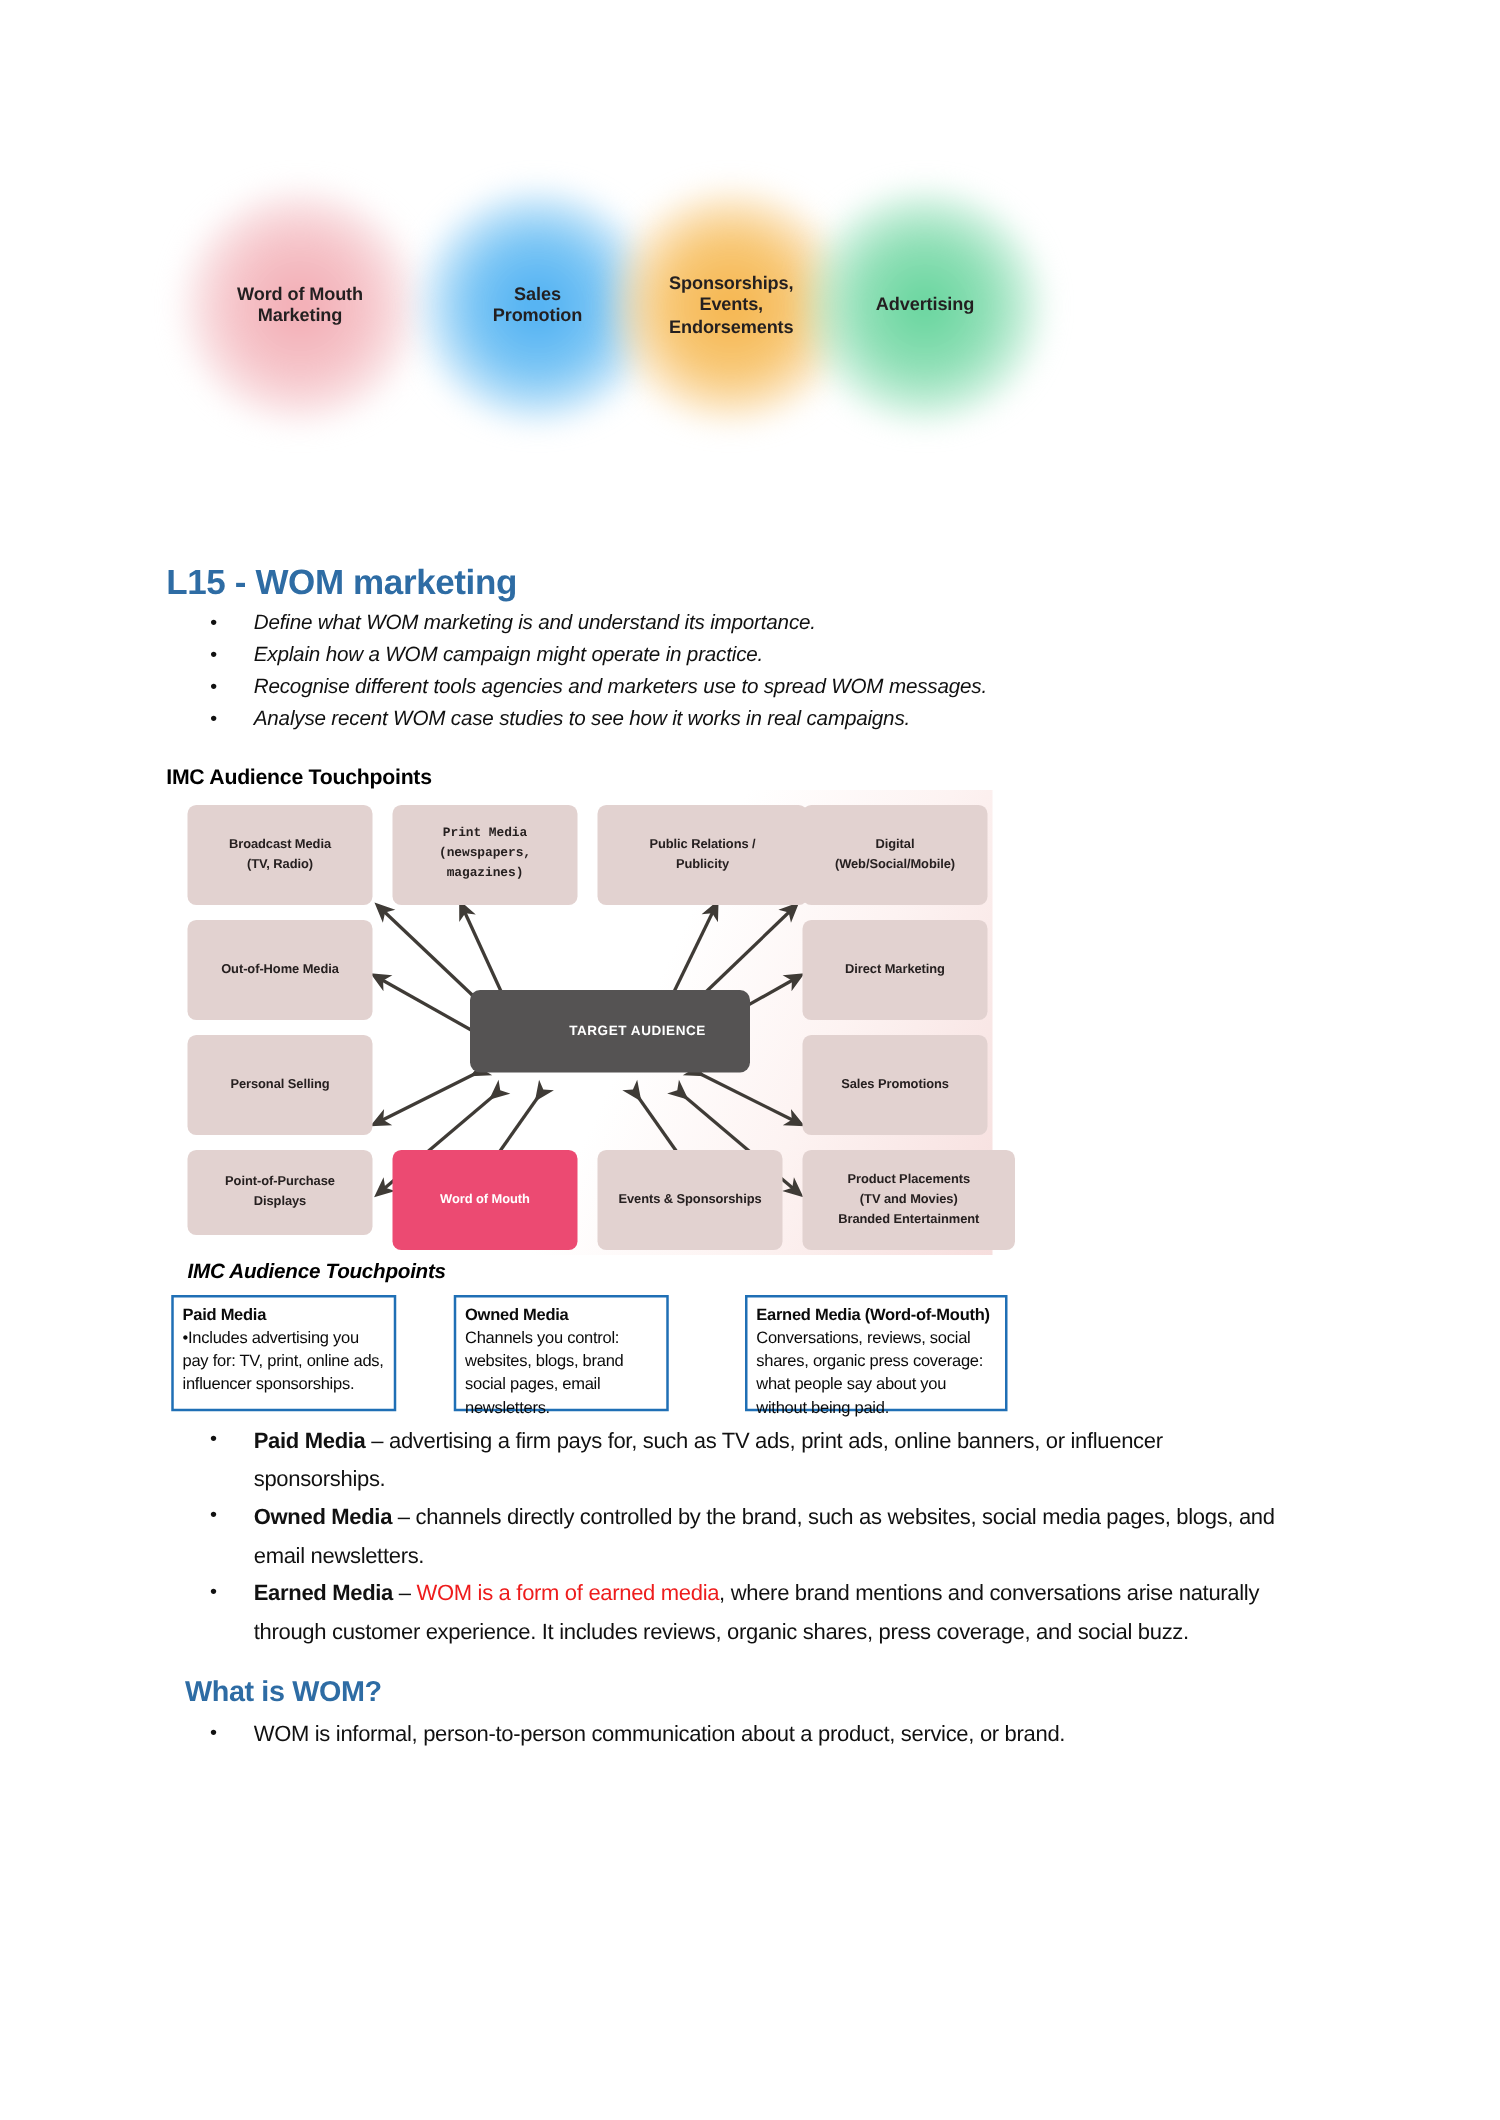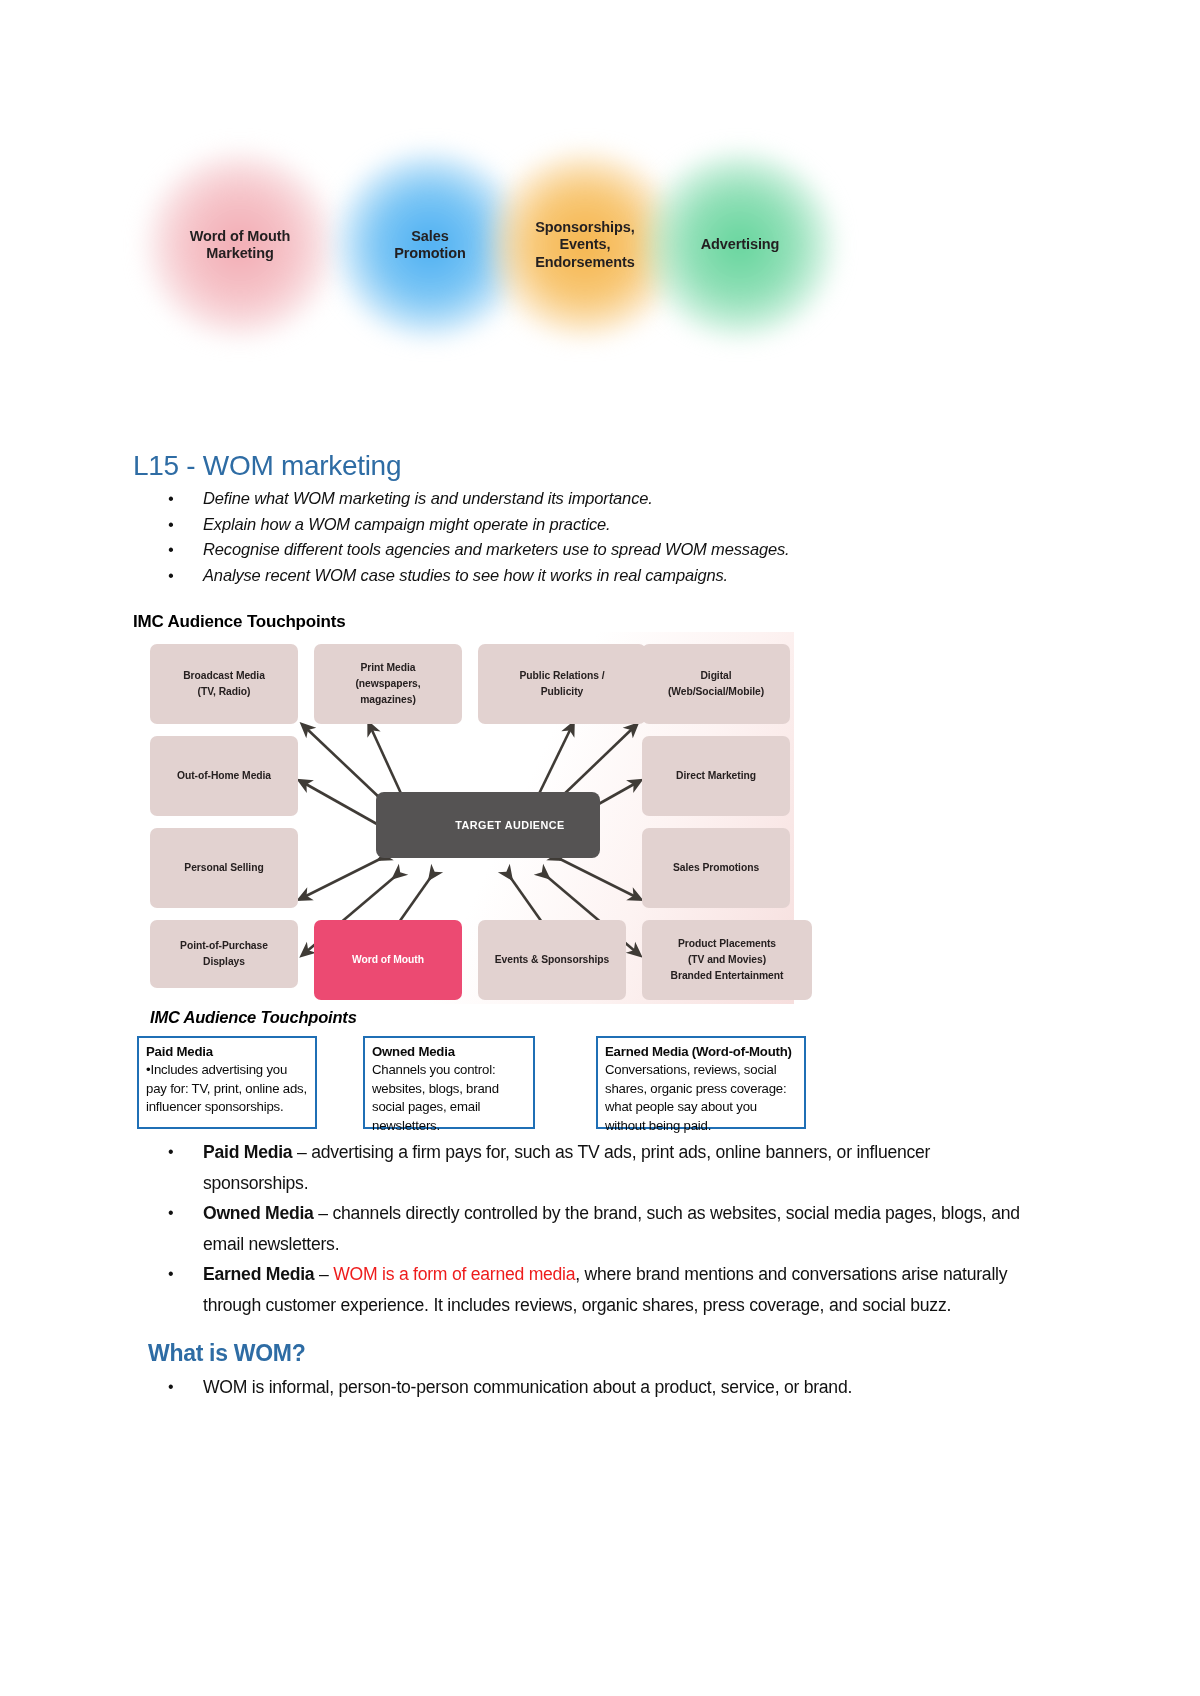--- a/index.html
+++ b/index.html
@@ -57,21 +57,21 @@
   #blob-sales { left: 190px; }
   #blob-spon  { left: 345px; }
   #blob-adv   { left: 500px; }
 
   
   #lecture-title {
     position: absolute;
     left: 133px;
     top: 450px;
     font-size: 28px;
-    font-weight: normal;
+    font-weight: bold;
     color: #2e6ca4;
     letter-spacing: -0.3px;
   }
 
   #objective-list {
     position: absolute;
     left: 133px;
     top: 486px;
     width: 800px;
     margin: 0;
@@ -322,21 +322,21 @@
       <line x1="287" y1="242" x2="232" y2="320"></line>
 
       <line x1="362" y1="242" x2="417" y2="320"></line>
 
       <line x1="398" y1="242" x2="490" y2="320"></line>
     </g>
   </svg>
 
   <div class="tp-box" style="left:4px; top:12px; width:148px; height:80px; white-space: pre-line;">Broadcast Media
 (TV, Radio)</div>
-  <div class="tp-box" style="left:168px; top:12px; width:148px; height:80px; white-space: pre-line;">Print Media
+  <div class="tp-box" style="left:168px; top:12px; width:148px; height:80px; white-space: pre-line; font-family: Liberation Mono, monospace;">Print Media
 (newspapers,
 magazines)</div>
   <div class="tp-box" style="left:332px; top:12px; width:168px; height:80px; white-space: pre-line;">Public Relations /
 Publicity</div>
   <div class="tp-box" style="left:496px; top:12px; width:148px; height:80px; white-space: pre-line;">Digital
 (Web/Social/Mobile)</div>
 
   <div class="tp-box" style="left:4px; top:104px; width:148px; height:80px; white-space: pre-line;">Out-of-Home Media</div>
   <div class="tp-box" style="left:496px; top:104px; width:148px; height:80px; white-space: pre-line;">Direct Marketing</div>
 

